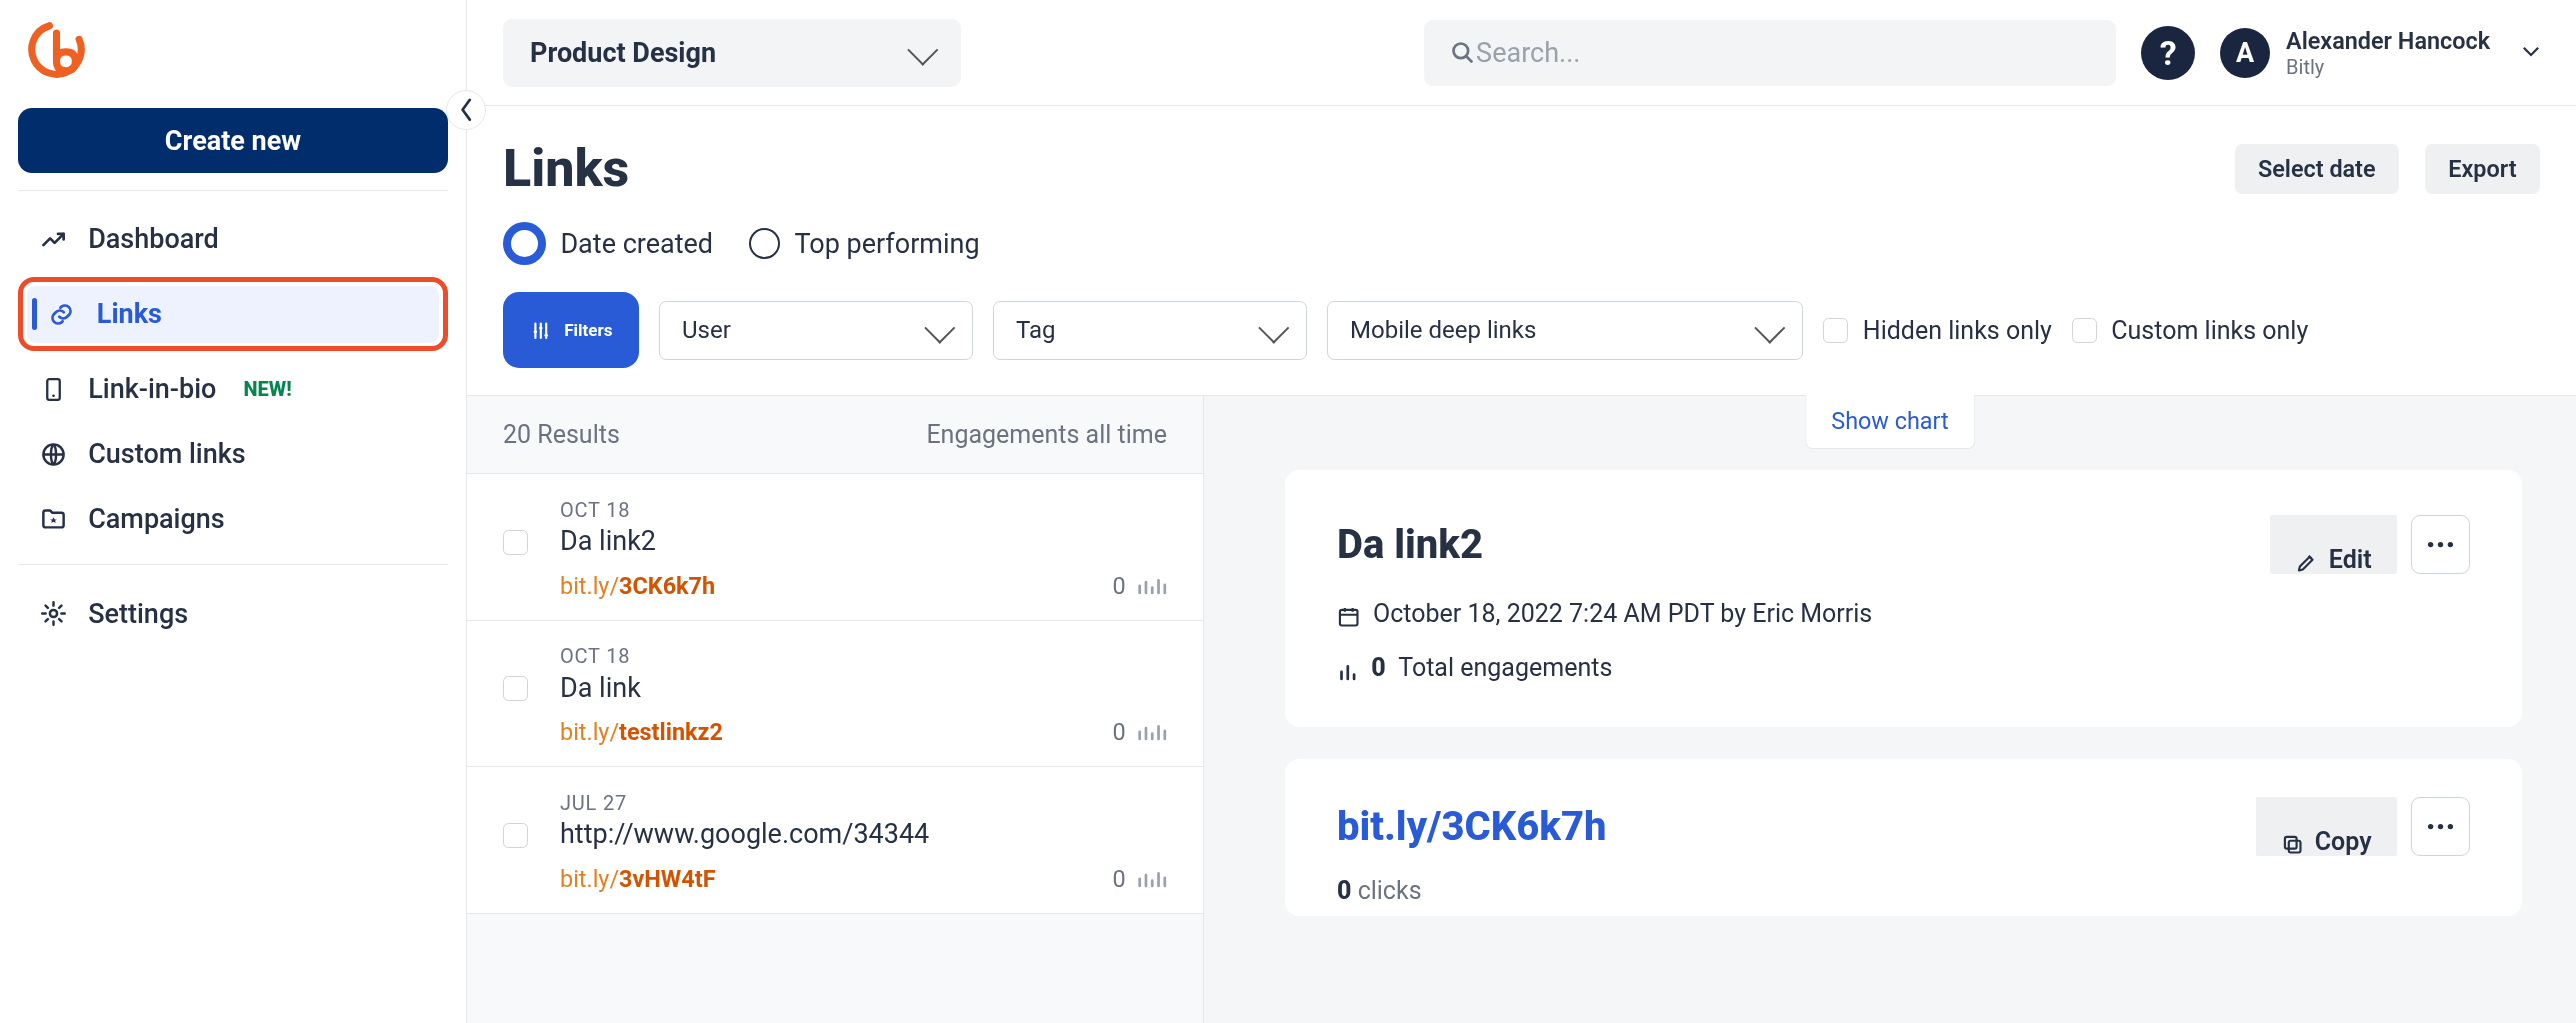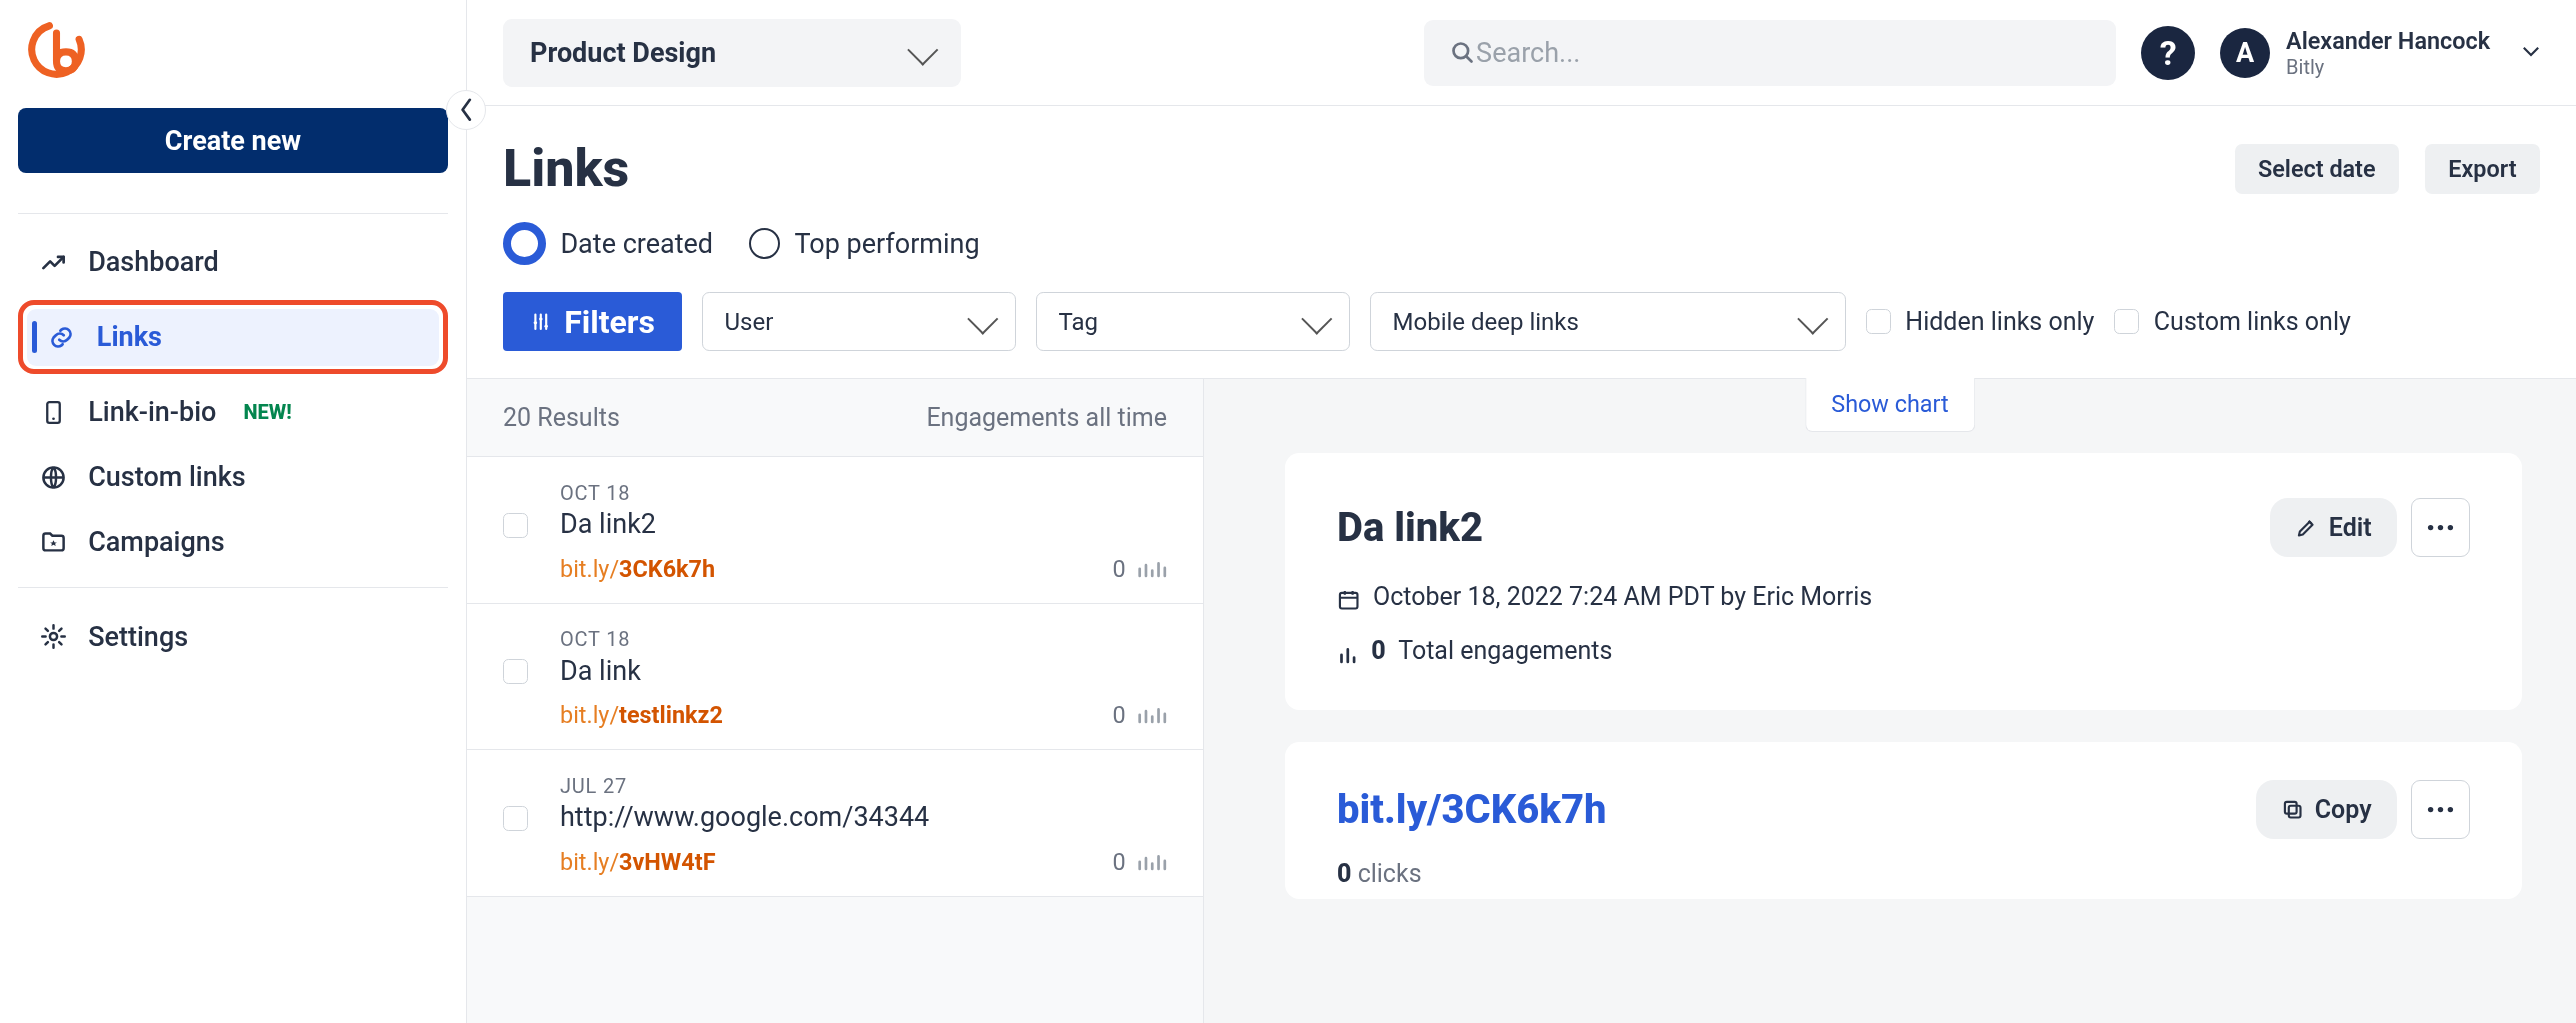--- a/index.html
+++ b/index.html
@@ -1,21 +1,21 @@
 <!DOCTYPE html>
 <html style="font-size:14.4px"><head>
 <meta charset="utf-8">
 <style>
   *{box-sizing:border-box;margin:0;padding:0;font-family:-apple-system,BlinkMacSystemFont,"Segoe UI",Roboto,Helvetica,Arial,sans-serif}
   body{background:#fff;color:#1a1a1a;width:2576px;height:1024px;font-size:23.4px;}
   .app{display:flex;height:100%}
   .sidebar{width:467px;border-right:0.9px solid #e5e7eb;position:relative;padding:20px 18px 0 18px;}
   .logo{width:59px;height:59px;margin-left:9px;margin-bottom:29px}
   .collapse-btn{position:absolute;top:90px;right:-20px;width:40px;height:40px;border-radius:50%;background:#fff;border:0.9px solid #e5e7eb;display:flex;align-items:center;justify-content:center;font-size:21.6px;color:#333;z-index:5}
-  .create-btn{width:100%;height:65px;background:#022d6d;color:#fff;border:none;border-radius:8px;font-weight:700;font-size:27px;margin-bottom:40px}
+  .create-btn{width:100%;height:65px;background:#022d6d;color:#fff;border:none;border-radius:14px;font-weight:700;font-size:27px;margin-bottom:17px}
   .sep{height:0.9px;background:#e5e7eb;margin:0 0 16px 0}
   .nav-item{display:flex;align-items:center;gap:21.6px;height:65px;padding:0 21.6px;border-radius:9px;color:#273144;font-size:27px;font-weight:500;}
   .nav-item .icon{width:27px;height:27px;display:flex;align-items:center;justify-content:center}
   .nav-item.active{background:#edf2fe;color:#2a5bd7;font-weight:700;}
   .active-wrap{border:5.4px solid #ee4b2b;border-radius:16px;padding:3.6px;margin:5.4px 0}
   .active-wrap .nav-item{height:57px}
   .active-bar{position:absolute;left:5.4px;width:5.4px;height:32px;background:#2a5bd7;border-radius:2.7px}
   .nav-badge{color:#04864f;font-weight:800;font-size:20px;margin-left:5.4px}
   .nav-item.settings{margin-top:16px}
   .main{flex:1;display:flex;flex-direction:column;min-width:0}
@@ -33,21 +33,21 @@
   .content{flex:1;padding:32px 36px 0 36px;display:flex;flex-direction:column;min-height:0}
   .titlebar{display:flex;align-items:center;justify-content:space-between;margin-bottom:23.4px}
   .page-title{font-size:52px;font-weight:800;color:#273144}
   .title-actions{display:flex;gap:26px}
   .sec-btn{height:50px;padding:0 23.4px;background:#eef0f2;border:none;border-radius:7.2px;color:#273144;font-size:23.4px;font-weight:600}
   .sortrow{display:flex;align-items:center;gap:36px;margin-bottom:27px}
   .radio{display:flex;align-items:center;gap:14.4px;font-size:27px;color:#273144}
   .radio::before{content:"";width:27px;height:27px;border-radius:50%;border:2.7px solid #273144}
   .radio.checked::before{border:8px solid #2a5bd7;background:#fff}
   .filterrow{display:flex;align-items:center;gap:20px;flex-wrap:wrap;margin-bottom:27px}
-  .filters-btn{display:flex;align-items:center;gap:12.6px;height:59px;padding:0 27px;background:#2a5bd7;color:#fff;border:none;border-radius:4px;font-size:32px;font-weight:700}
+  .filters-btn{display:flex;align-items:center;gap:12.6px;height:76px;padding:0 27px;background:#2a5bd7;color:#fff;border:none;border-radius:16px;font-size:17px;font-weight:700}
   .dd{display:flex;align-items:center;justify-content:space-between;height:59px;border:1.8px solid #cfd4da;border-radius:7.2px;padding:0 21.6px;font-size:24px;color:#273144}
   .dd.w1{width:314px}.dd.w2{width:314px}.dd.w3{width:476px}
   .check{display:flex;align-items:center;gap:14.4px;font-size:25px;color:#273144}
   .box{width:25px;height:25px;border:1.8px solid #cfd4da;border-radius:5.4px;display:inline-block}
   .body{flex:1;display:flex;min-height:0;border-top:0.9px solid #e5e7eb;margin-left:-36px;margin-right:-36px}
   .list{width:737px;border-right:0.9px solid #e5e7eb;background:#f8f9fa;min-height:0}
   .list-header{height:77px;display:flex;align-items:center;justify-content:space-between;padding:0 36px;background:#f8f9fa;color:#6b7280;font-size:25px}
   .rows{background:#fff}
   .row{border-top:0.9px solid #e5e7eb;padding:23.4px 36px 20px 36px;display:flex;gap:32px;align-items:flex-start}
   .row .box{margin-top:32px}
@@ -61,21 +61,21 @@
   .eng{display:flex;align-items:center;gap:10.8px;color:#6b7280;font-size:23.4px}
   .list-footer{height:27px;border-top:0.9px solid #e5e7eb}
   .detail{flex:1;background:#f5f6f7;position:relative}
   .showchart{position:absolute;top:-1.8px;left:50%;transform:translateX(-50%);background:#fff;border:0.9px solid #e5e7eb;border-top:none;padding:12.6px 25px;font-size:23.4px;color:#2a5bd7;border-radius:0 0 7.2px 7.2px}
   .card{background:#fff;border-radius:14.4px;margin:74px 54px 32px 81px;padding:45px 52px;display:flex;flex-direction:column;gap:25px}
   .card-head{display:flex;align-items:center;justify-content:space-between}
   .card-title{font-size:40px;font-weight:800;color:#273144}
   .card-title.link{color:#2a5bd7}
   .head-actions{display:flex;gap:14.4px}
   .btn-outline{height:59px;padding:0 25px;background:#fff;border:1.8px solid #cfd4da;border-radius:9px;display:flex;align-items:center;justify-content:center;gap:10.8px;font-size:25px;font-weight:600;color:#273144}
-  .btn-fill{height:59px;padding:0 25px;background:#eef0f2;border:none;border-radius:18px;display:flex;align-items:center;justify-content:center;gap:10.8px;font-size:25px;font-weight:600;color:#273144}
+  .btn-fill{height:59px;padding:0 25px;background:#eef0f2;border:none;border-radius:2px;display:flex;align-items:flex-end;justify-content:center;gap:10.8px;font-size:25px;font-weight:600;color:#273144}
   .meta{display:flex;align-items:flex-end;gap:12.6px;font-size:25px;color:#273144}
   .meta .b{font-weight:800}
   .card2{background:#fff;border-radius:14.4px;margin:0 54px 0 81px;padding:38px 52px 10.8px 52px}
   .clicks{font-size:25px;color:#6b7280;margin-top:20px}
   .clicks .n{font-weight:800;color:#273144}
   svg{display:block}
   .chev{width:21.6px;height:21.6px;border-right:2.7px solid #555;border-bottom:2.7px solid #555;transform:rotate(45deg);margin-top:-5.4px}
 </style>
 </head>
 <body>

